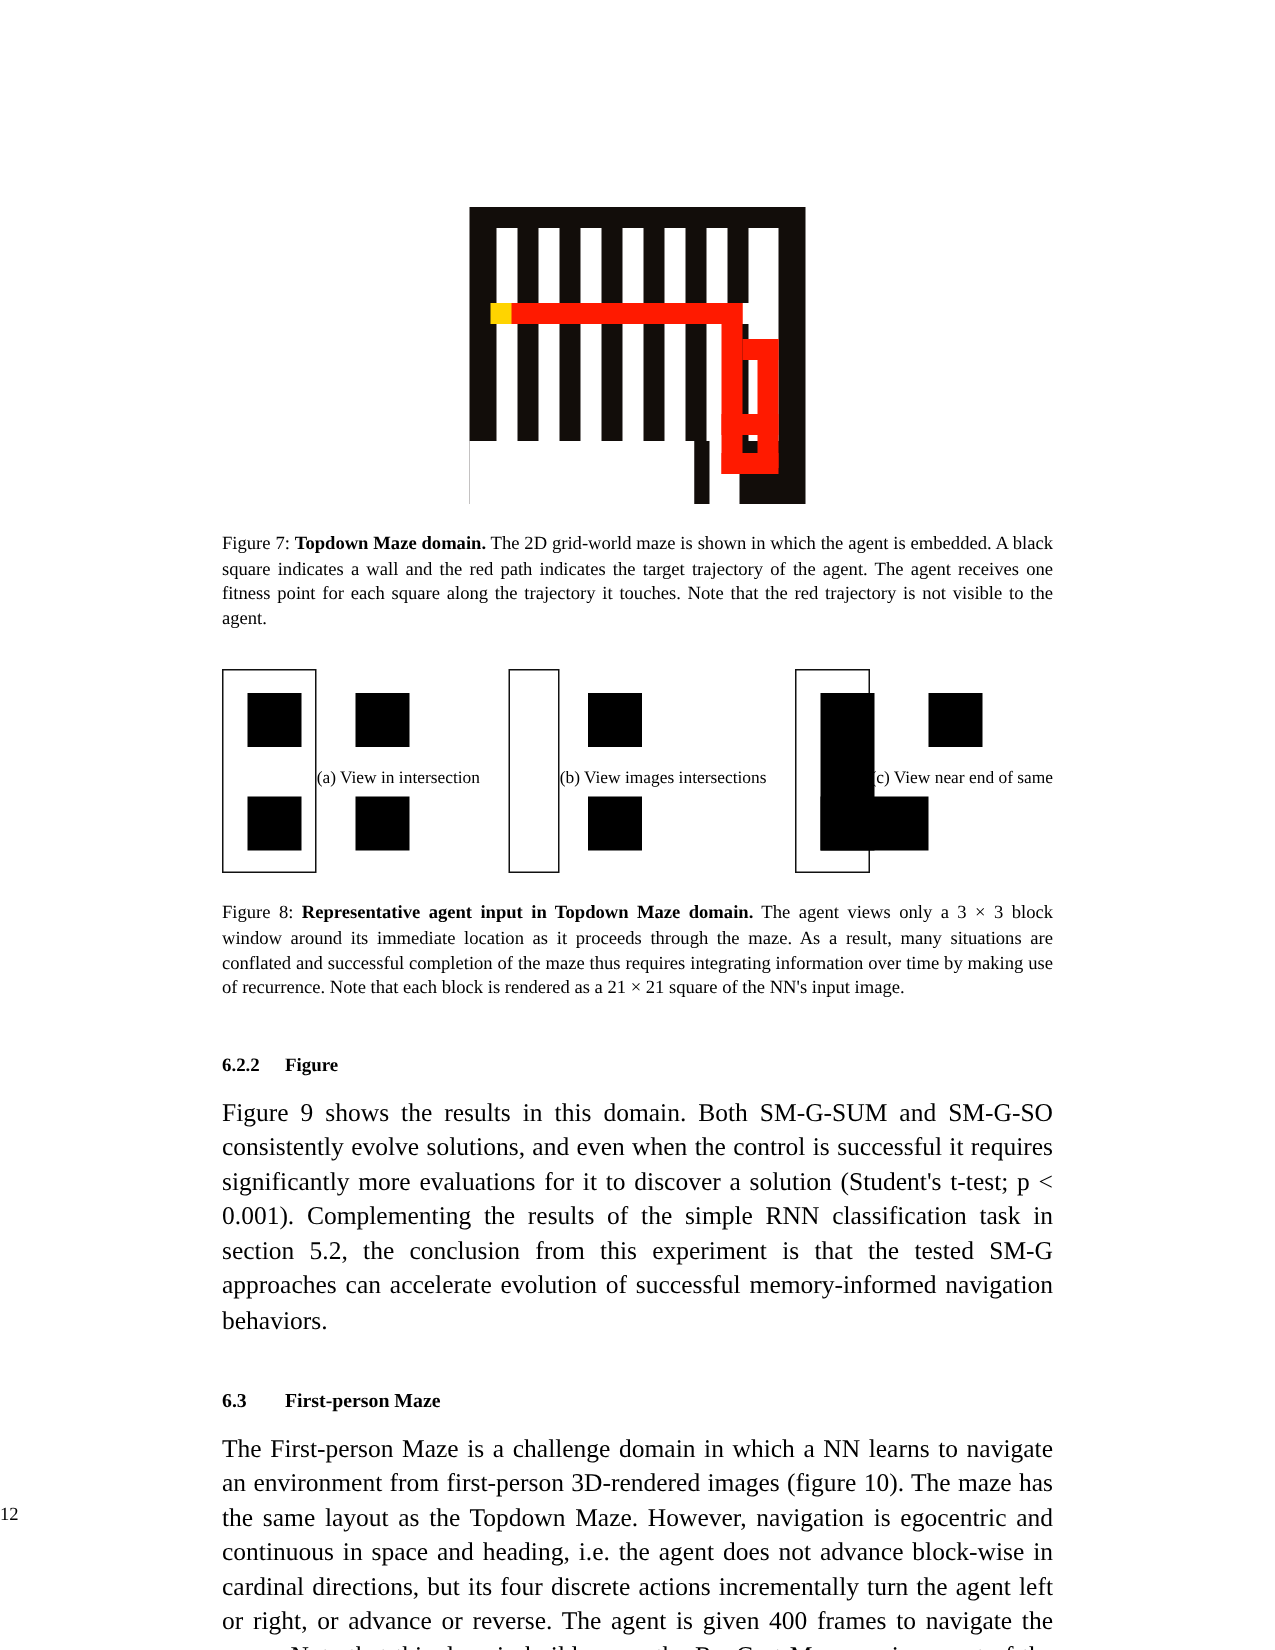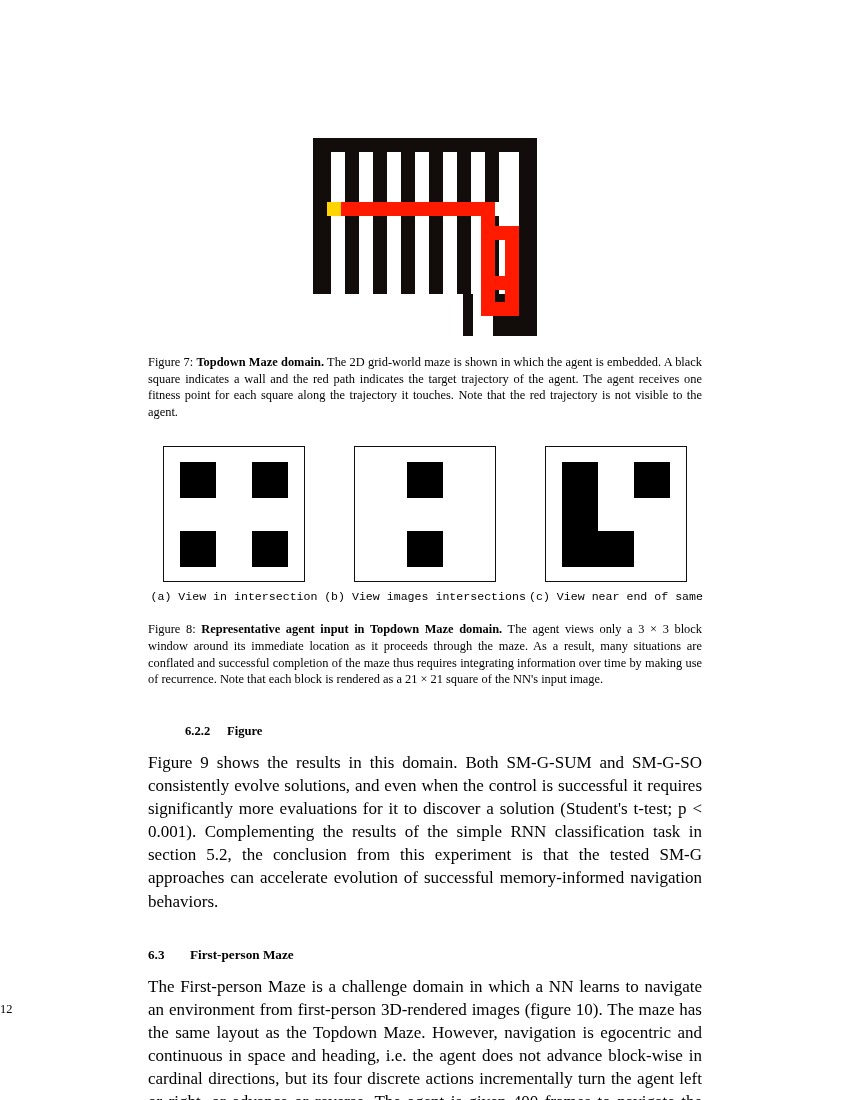--- a/index.html
+++ b/index.html
@@ -55,23 +55,22 @@
 
   
   .fig8-row {
     display: flex;
     justify-content: space-between;
     margin-top: 26px;
   }
   .view-col {
     width: 172px;
     display: flex;
-    flex-direction: column;
+    flex-direction: row;
     align-items: center;
-    font-family: Liberation Mono, monospace;
   }
   .view-box {
     width: 142px;
     height: 136px;
     border: 1px solid #111111;
     background: #ffffff;
     position: relative;
     box-sizing: border-box;
   }
   .view-box .blk {
@@ -84,21 +83,21 @@
     text-align: center;
     white-space: nowrap;
   }
 
   
   .sec-head {
     font-size: 12.6px;
     font-weight: bold;
     margin-top: 36px;
   }
-  .sec-head .num { display: inline-block; min-width: 42px; margin-left: 37px; }
+  .sec-head .num { display: inline-block; min-width: 42px; }
   .para {
     font-size: 17px;
     line-height: 1.36;
     text-align: justify;
     margin-top: 12px;
   }
   .sec-head2 {
     font-size: 13.2px;
     font-weight: bold;
     margin-top: 34px;

